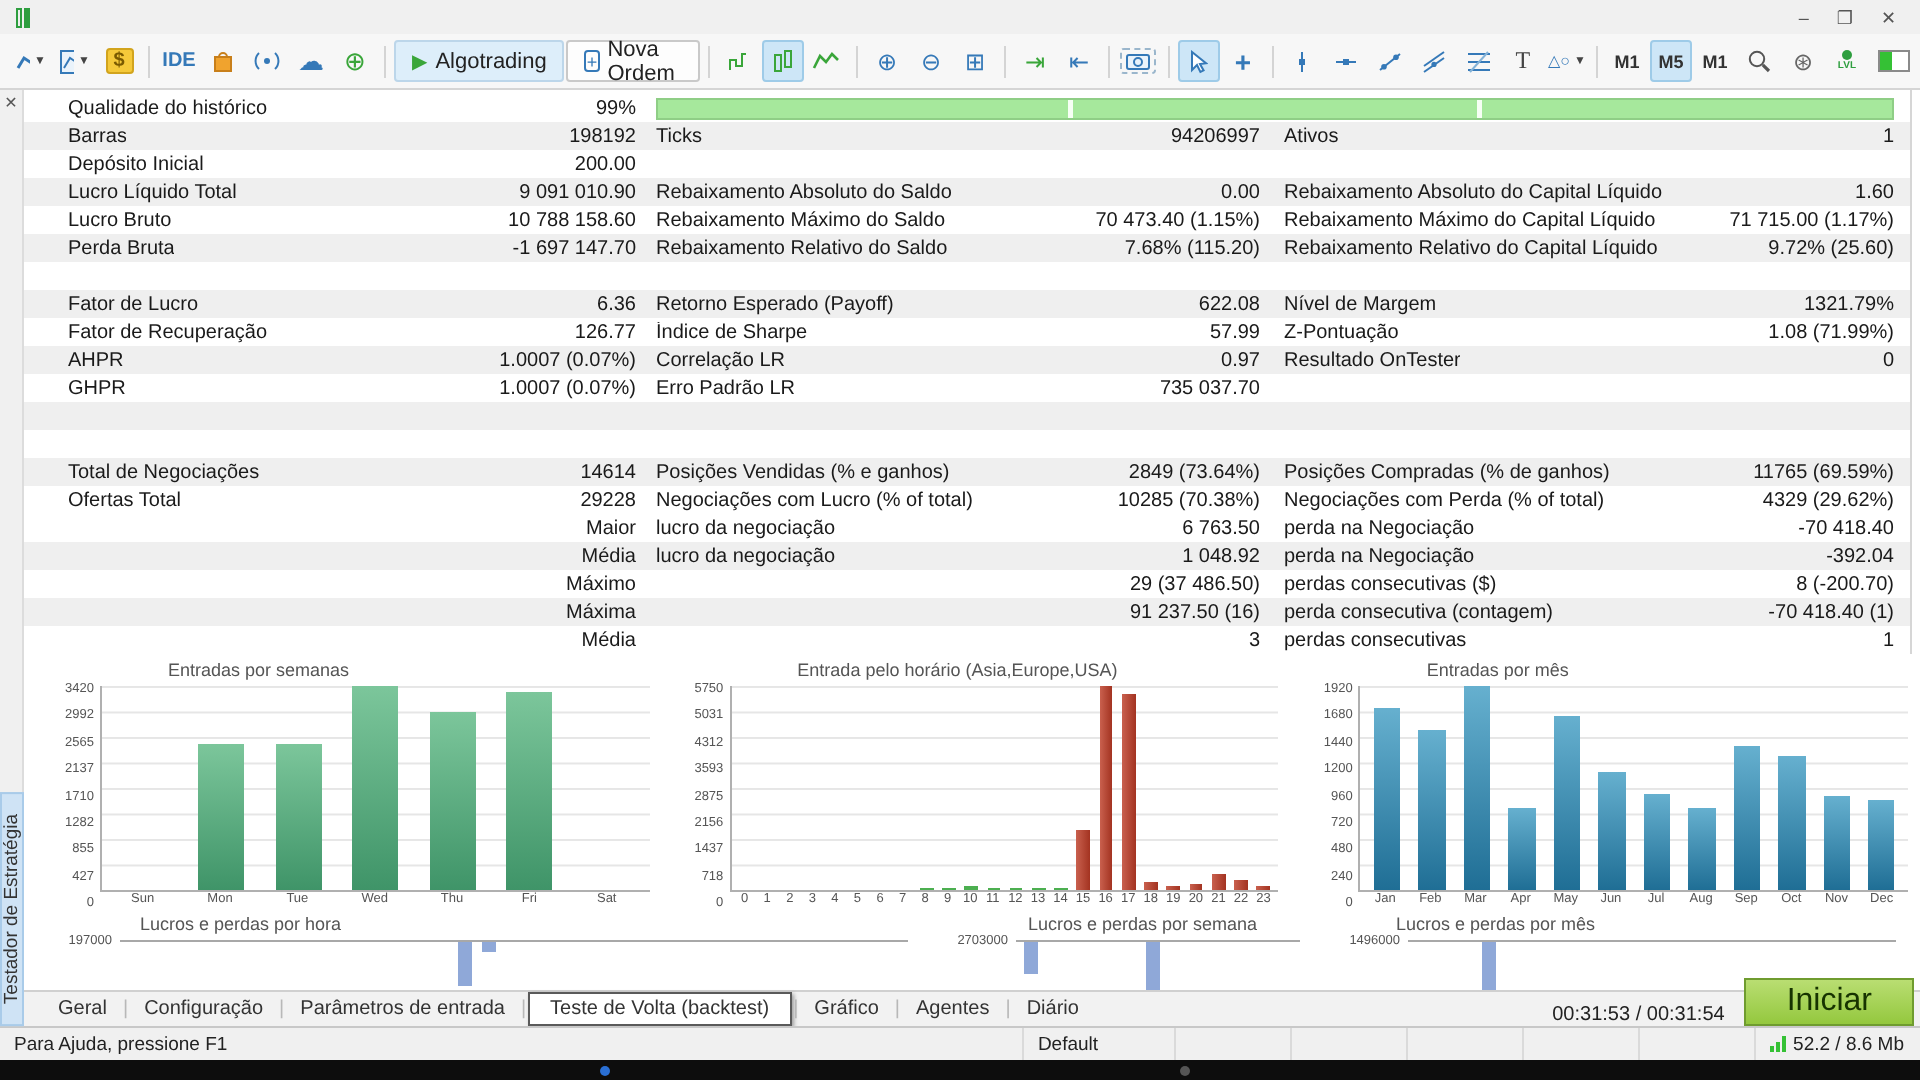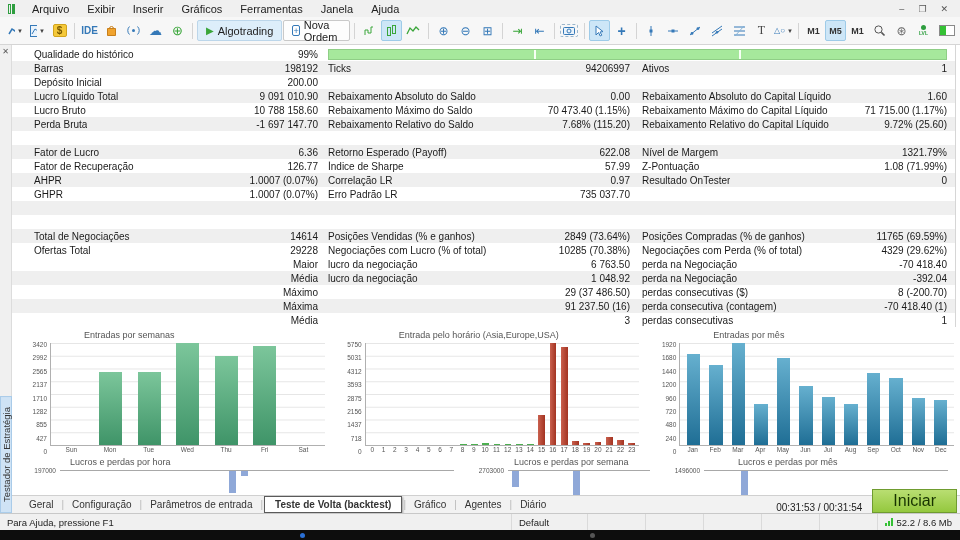--- a/index.html
+++ b/index.html
@@ -66,29 +66,29 @@
 .bar.mo{background:linear-gradient(to bottom,#66b0cf,#1f6e95)}
 .xlabels{height:11px;display:flex;padding:0 2px}
 .xl{flex:1;text-align:center;font-size:6.5px;color:#555;white-space:nowrap}
 
 .minis{flex:1;display:flex;overflow:hidden;padding-left:6px;min-height:0}
 .mini{display:flex;flex-direction:column}
 .mini.m1{width:448px}
 .mini.m2{width:196px}
 .mini.m3{flex:1}
 .mtitle{font-size:9px;color:#555;height:13px;white-space:nowrap}
-.m1 .mtitle{margin-left:52px}.m2 .mtitle{margin-left:48px}.m3 .mtitle{margin-left:76px}
+.m1 .mtitle{margin-left:52px}.m2 .mtitle{margin-left:48px}.m3 .mtitle{margin-left:36px}
 .mrow{display:flex;flex:1}
 .mytick{width:42px;text-align:right;font-size:6.5px;color:#555;padding-right:4px;transform:translateY(-3px)}
 .mplot{flex:1;border-top:1px solid #a8a8a8;position:relative;margin-right:12px}
 .mbar{position:absolute;top:0;width:7px;background:#8fa8d8}
 
 .tabbar{height:18px;background:#f2f2f2;border-top:1px solid #d0d0d0;display:flex;align-items:flex-end;padding-left:10px;font-size:10px;color:#333;flex:none}
 .tab{padding:1px 7px;cursor:default;white-space:nowrap}
-.tab.active{background:#fff;border:1px solid #5a5a5a;font-weight:bold;box-shadow:1px 1px 2px rgba(0,0,0,.35);padding:2px 10px}
+.tab.active{background:#fff;border:1px solid #5a5a5a;font-weight:normal;box-shadow:1px 1px 2px rgba(0,0,0,.35);padding:2px 10px}
 .tabsep{color:#b8b8b8;margin:0 1px}
 .ttime{margin-left:auto;font-size:10px;color:#222;margin-right:10px;white-space:nowrap}
 .start-btn{background:linear-gradient(#b9de72,#94c83e);border:1px solid #6f9c2f;padding:2px 20px;font-size:16px;color:#173300;margin-right:3px;white-space:nowrap}
 
 .statusbar{height:17px;background:#f0f0f0;border-top:1px solid #c8c8c8;display:flex;align-items:stretch;font-size:9.5px;color:#222;flex:none}
 .sb{display:flex;align-items:center;padding:0 7px;border-right:1px solid #dadada;white-space:nowrap}
 .sb.help{width:548px}
 .sb.profile{width:80px}
 .sb.empty{width:58px}
 .sb.traffic{flex:1;justify-content:flex-end;border-right:none;gap:4px;padding-right:8px}
@@ -101,29 +101,20 @@
 </style>
 </head>
 <body>
 
 <div class="app">
 
   <div class="menubar">
     <span class="logo">
         <i></i>
         <i class="f"></i>
-      </span>
-    <span id="menus" style="display:flex">
-        <span class="menu-item">Arquivo</span>
-        <span class="menu-item">Exibir</span>
-        <span class="menu-item">Inserir</span>
-        <span class="menu-item">Gráficos</span>
-        <span class="menu-item">Ferramentas</span>
-        <span class="menu-item">Janela</span>
-        <span class="menu-item">Ajuda</span>
       </span>
     <span class="win-controls">
       <span>–</span>
       <span>❐</span>
       <span>✕</span>
     </span>
   </div>
 
   <div class="toolbar">
     <span class="tbtn">

